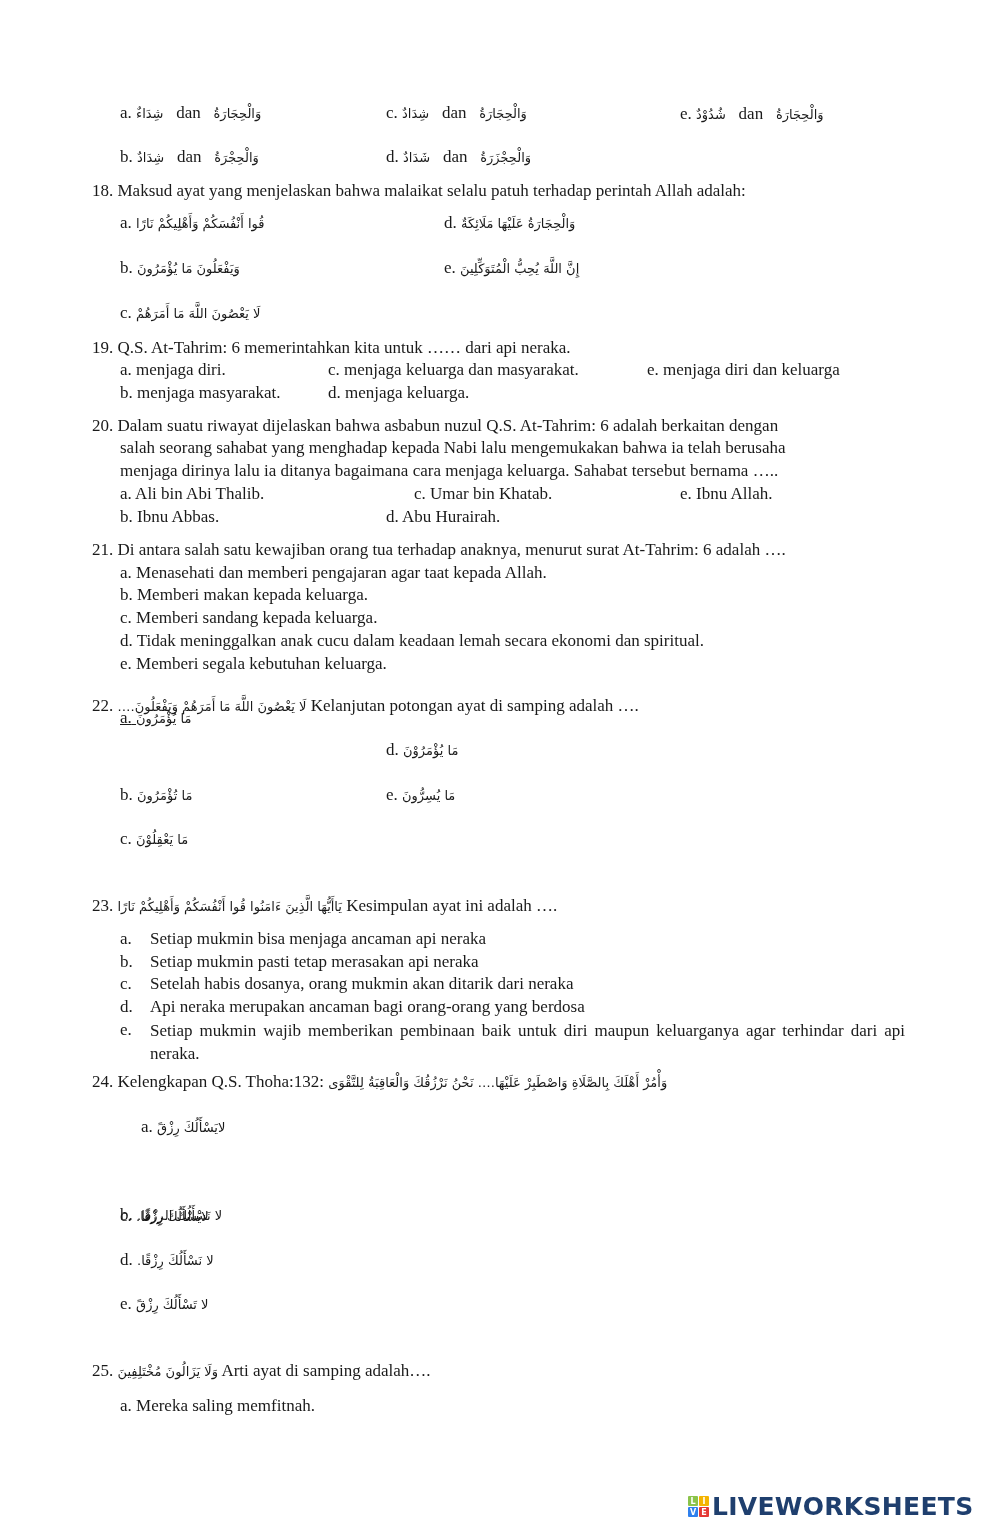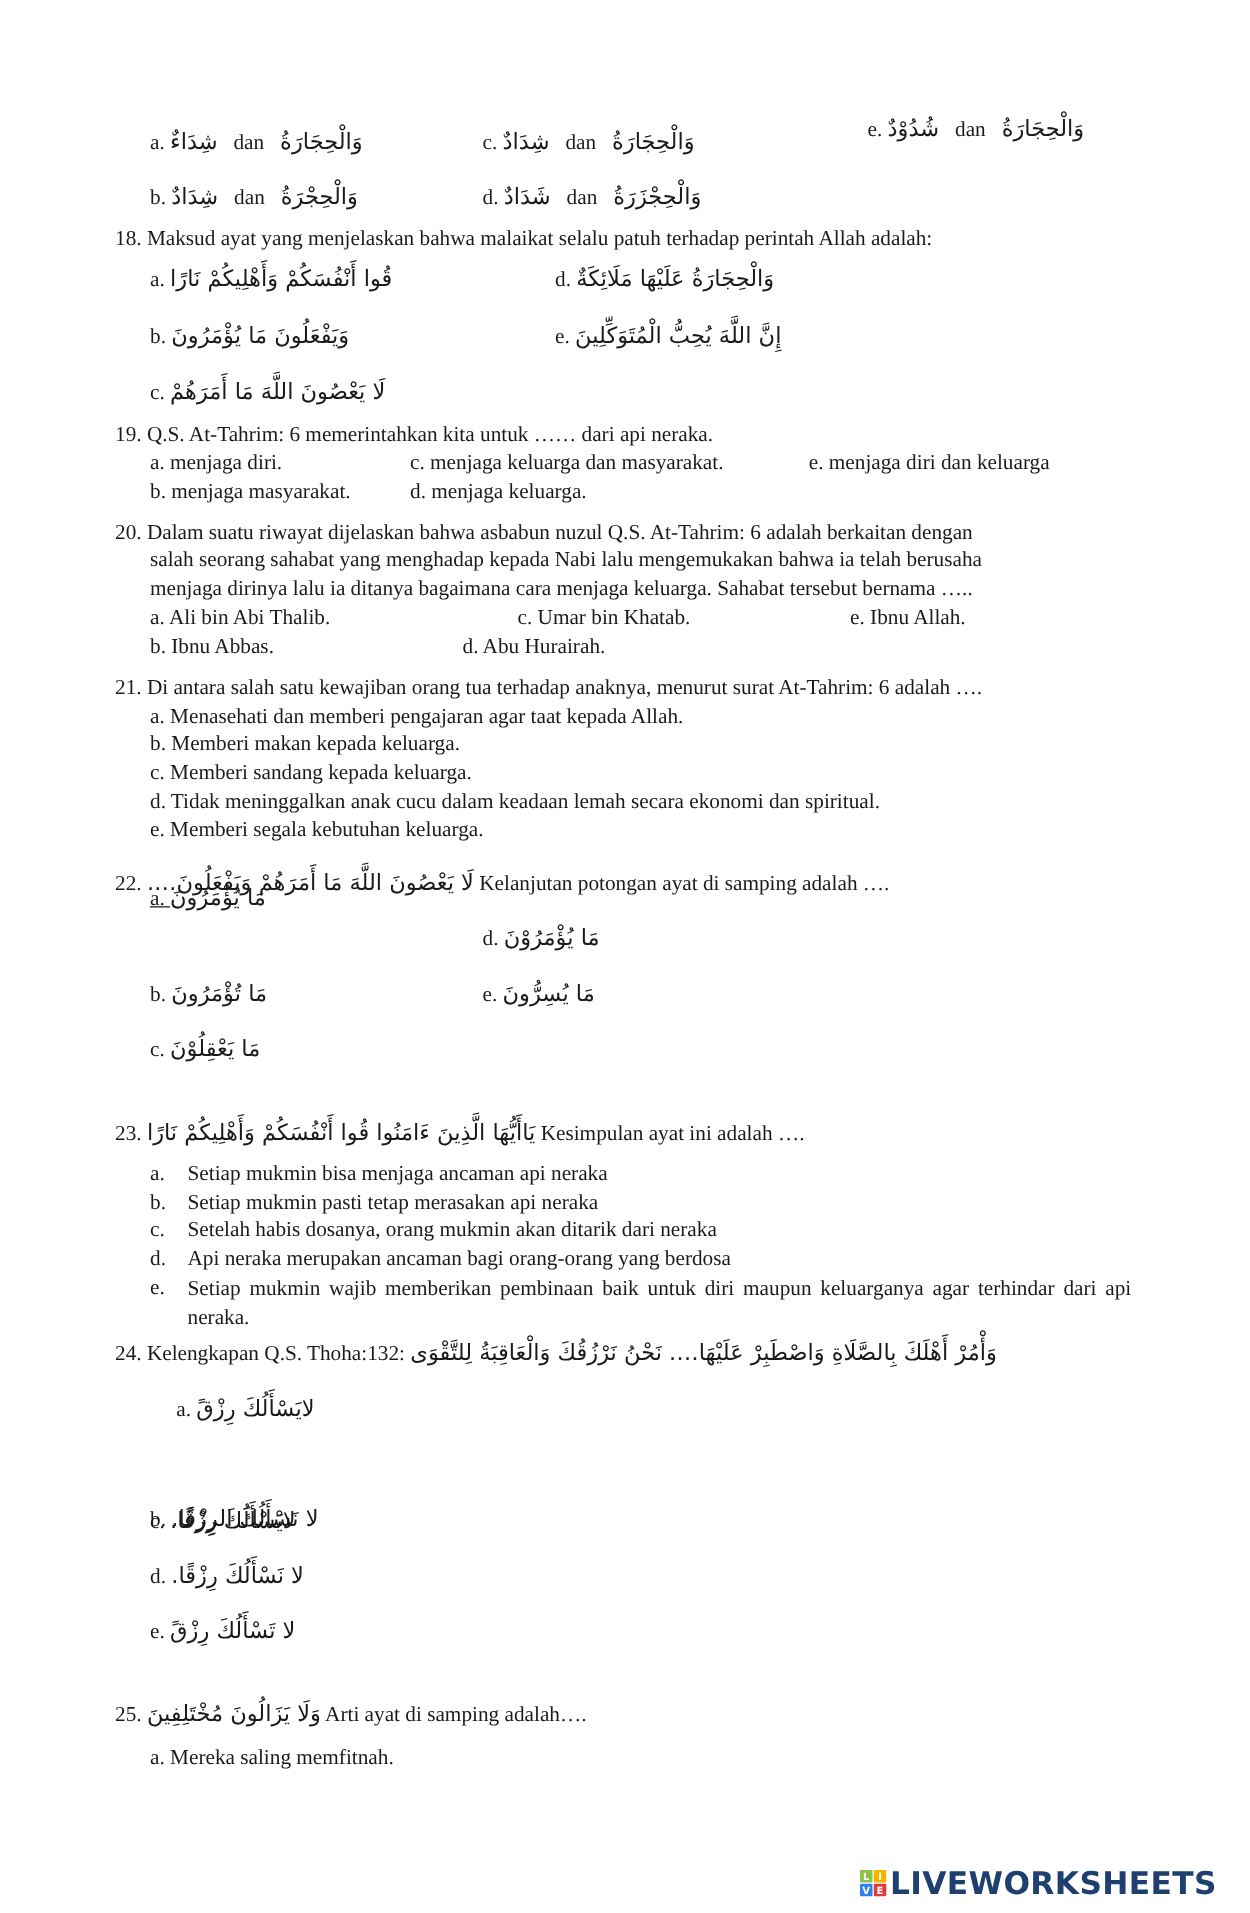--- a/index.html
+++ b/index.html
@@ -2,21 +2,21 @@
 <html><head>
 <meta charset="utf-8">
 <style>
   html, body { margin: 0; padding: 0; background: #ffffff; }
   body {
     width: 1000px; height: 1530px; position: relative; overflow: hidden;
     font-family: "Liberation Serif", "DejaVu Serif", serif;
     color: #1a1a1a; font-size: 17px;
   }
   .abs { position: absolute; white-space: nowrap; }
-  .ar { font-family: "DejaVu Sans", "Liberation Sans", sans-serif; font-size: 18px; direction: rtl; unicode-bidi: isolate; display: inline-block; }
+  .ar { font-family: "DejaVu Sans", "Liberation Sans", sans-serif; font-size: 13px; direction: rtl; unicode-bidi: isolate; display: inline-block; }
   .logo { position: absolute; left: 688px; top: 1492px; display: flex; align-items: center; }
   .logo-grid { display: grid; grid-template-columns: 10px 10px; grid-template-rows: 10px 10px; gap: 1px; margin-right: 3px; }
   .logo-grid span { font-family: "DejaVu Sans", sans-serif; font-weight: bold; font-size: 8px; color: #fff; display: flex; align-items: center; justify-content: center; border-radius: 1px; }
   .logo-text { font-family: "DejaVu Sans", "Liberation Sans", sans-serif; font-weight: bold; font-size: 25px; color: #1f3f6e; letter-spacing: 0.3px; }
 </style>
 </head>
 <body>
 
 <div>
   <div class="abs" style="left:120px; top:103px;">
@@ -24,21 +24,21 @@
     <span class="ar">شِدَاءٌ</span>
     &nbsp;&nbsp;<span>dan</span>&nbsp;&nbsp;
     <span class="ar">وَالْحِجَارَةُ</span>
   </div>
   <div class="abs" style="left:386px; top:103px;">
     <span>c.</span>
     <span class="ar">شِدَادٌ</span>
     &nbsp;&nbsp;<span>dan</span>&nbsp;&nbsp;
     <span class="ar">وَالْحِجَارَةُ</span>
   </div>
-  <div class="abs" style="left:680px; top:93px;margin-left:14px;">
+  <div class="abs" style="left:680px; top:104px;">
     <span>e.</span>
     <span class="ar">شُدُوْدٌ</span>
     &nbsp;&nbsp;<span>dan</span>&nbsp;&nbsp;
     <span class="ar">وَالْحِجَارَةُ</span>
   </div>
   <div class="abs" style="left:120px; top:147px;">
     <span>b.</span>
     <span class="ar">شِدَادٌ</span>
     &nbsp;&nbsp;<span>dan</span>&nbsp;&nbsp;
     <span class="ar">وَالْحِجْرَةُ</span>
@@ -94,21 +94,21 @@
   <div class="abs" style="left:92px; top:416px;">
     <span>20.</span>
     <span>Dalam suatu riwayat dijelaskan bahwa asbabun nuzul Q.S. At-Tahrim: 6 adalah berkaitan dengan</span>
   </div>
   <div class="abs" style="left:120px; top:438px;">salah seorang sahabat yang menghadap kepada Nabi lalu mengemukakan bahwa ia telah berusaha</div>
   <div class="abs" style="left:120px; top:461px;">menjaga dirinya lalu ia ditanya bagaimana cara menjaga keluarga. Sahabat tersebut bernama …..</div>
   <div class="abs" style="left:120px; top:484px;">a. Ali bin Abi Thalib.</div>
   <div class="abs" style="left:386px; top:484px;margin-left:28px;">c. Umar bin Khatab.</div>
   <div class="abs" style="left:680px; top:484px;">e. Ibnu Allah.</div>
   <div class="abs" style="left:120px; top:507px;">b. Ibnu Abbas.</div>
-  <div class="abs" style="left:370px; top:507px;text-align:right;">d. Abu Hurairah.</div>
+  <div class="abs" style="left:386px; top:507px;text-align:right;">d. Abu Hurairah.</div>
 </div>
 
 <div>
   <div class="abs" style="left:92px; top:540px;">
     <span>21.</span>
     <span>Di antara salah satu kewajiban orang tua terhadap anaknya, menurut surat At-Tahrim: 6 adalah ….</span>
   </div>
   <div class="abs" style="left:120px; top:563px;">a. Menasehati dan memberi pengajaran agar taat kepada Allah.</div>
   <div class="abs" style="left:120px; top:585px;">b. Memberi makan kepada keluarga.</div>
   <div class="abs" style="left:120px; top:608px;">c. Memberi sandang kepada keluarga.</div>

